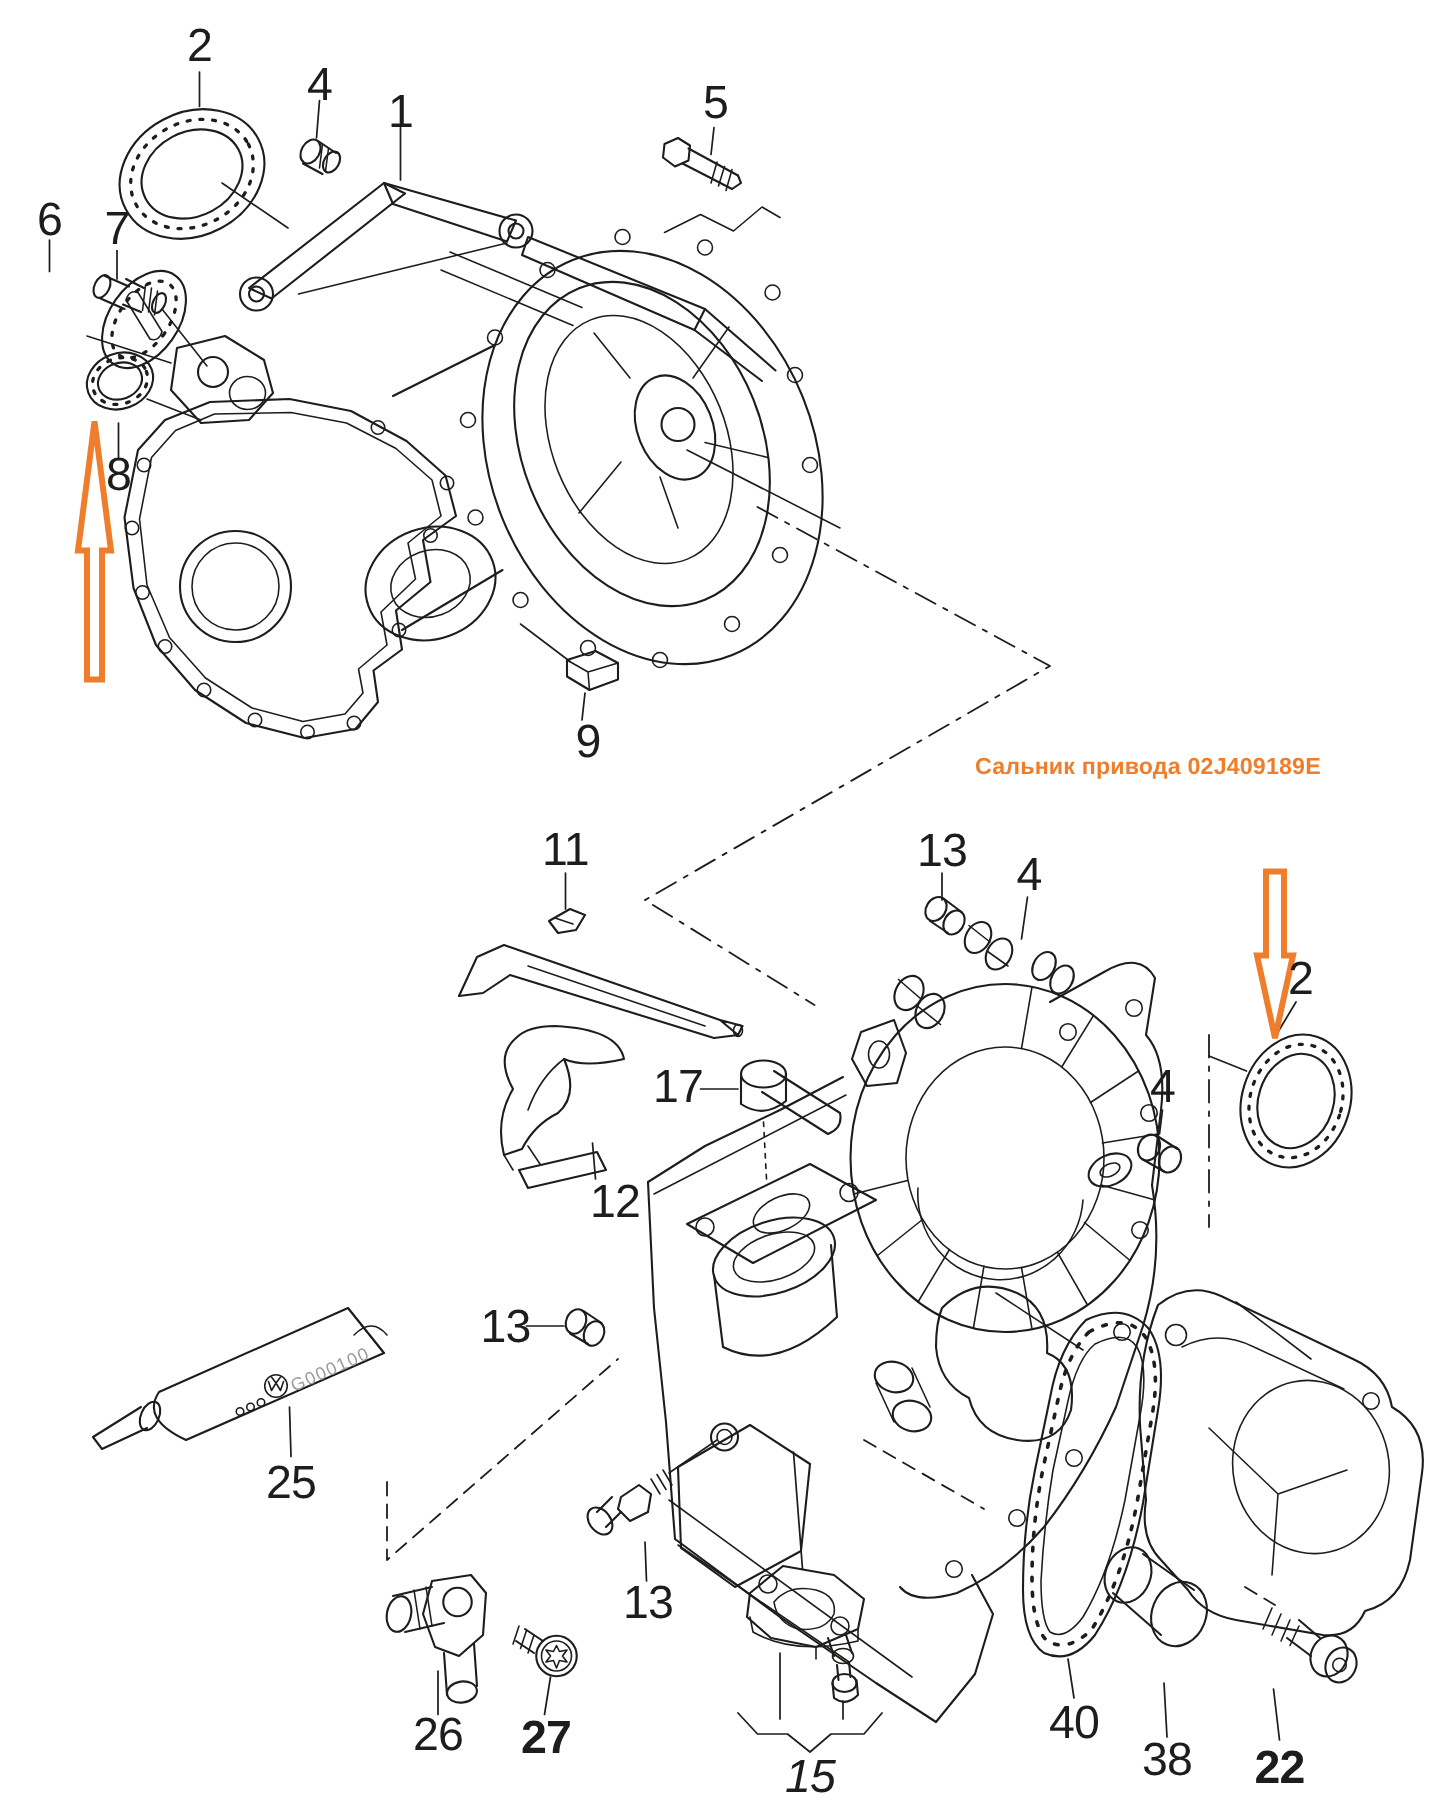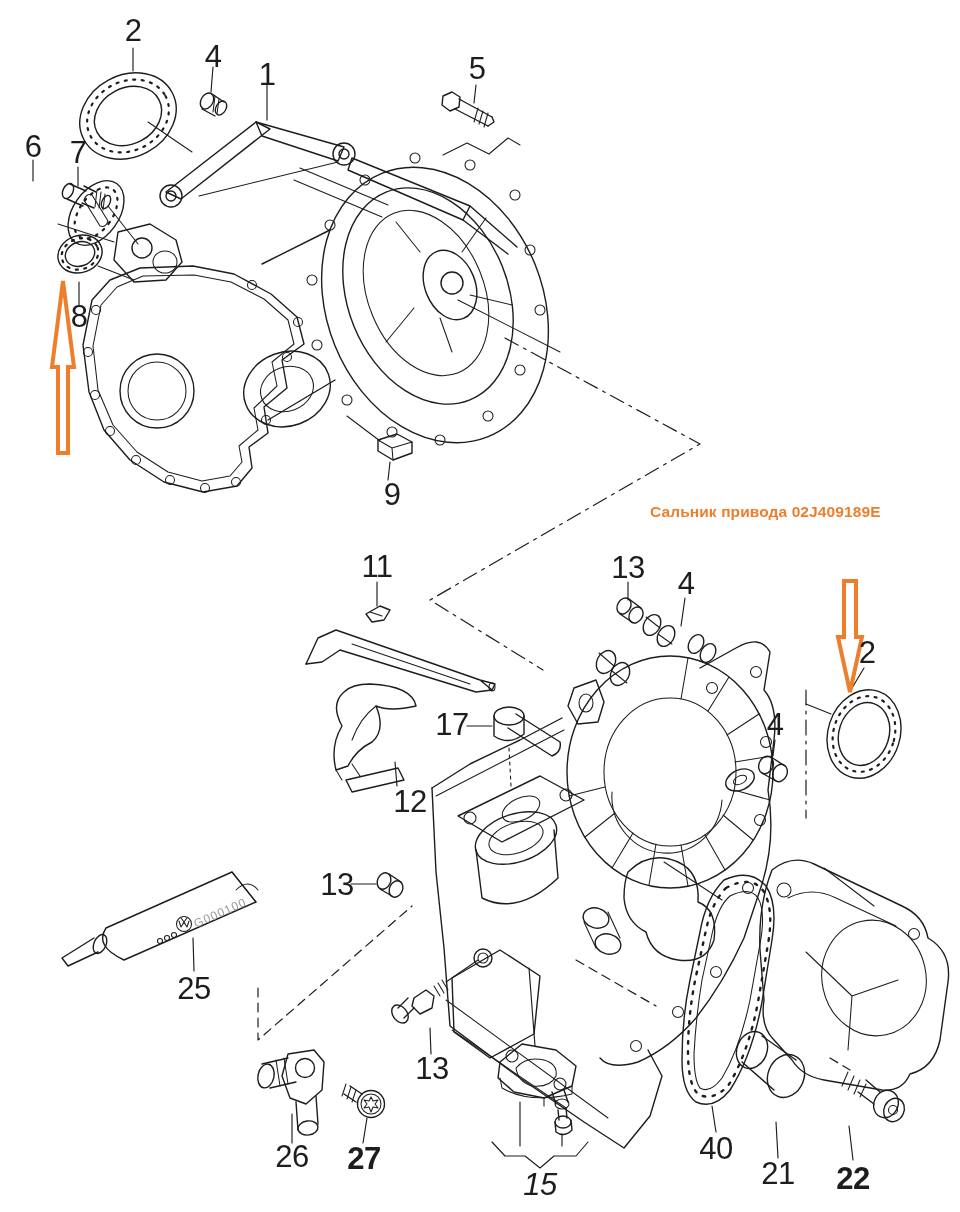--- a/index.html
+++ b/index.html
@@ -396,19 +396,19 @@
       <div class="callout" style="left: 686px; top: 583px;">4</div>
       <div class="callout" style="left: 452px; top: 724px;">17</div>
       <div class="callout" style="left: 398px; top: 801px; margin-left: 12px;">12</div>
       <div class="callout" style="left: 337px; top: 884px;">13</div>
       <div class="callout" style="left: 194px; top: 988px;">25</div>
       <div class="callout" style="left: 292px; top: 1156px;">26</div>
       <div class="callout" style="left: 364px; top: 1158px; font-weight: bold;">27</div>
       <div class="callout" style="left: 432px; top: 1068px;">13</div>
       <div class="callout" style="left: 540px; top: 1184px; font-style: italic;">15</div>
       <div class="callout" style="left: 716px; top: 1148px;">40</div>
-      <div class="callout" style="left: 778px; top: 1173px;">21</div>
+      <div class="callout" style="left: 778px; top: 1173px;">38</div>
       <div class="callout" style="left: 853px; top: 1178px; font-weight: bold;">22</div>
       <div class="callout" style="left: 867px; top: 652px;">2</div>
       <div class="callout" style="left: 775px; top: 724px;">4</div>
     </div>
 
 </div>
 
 </body></html>

